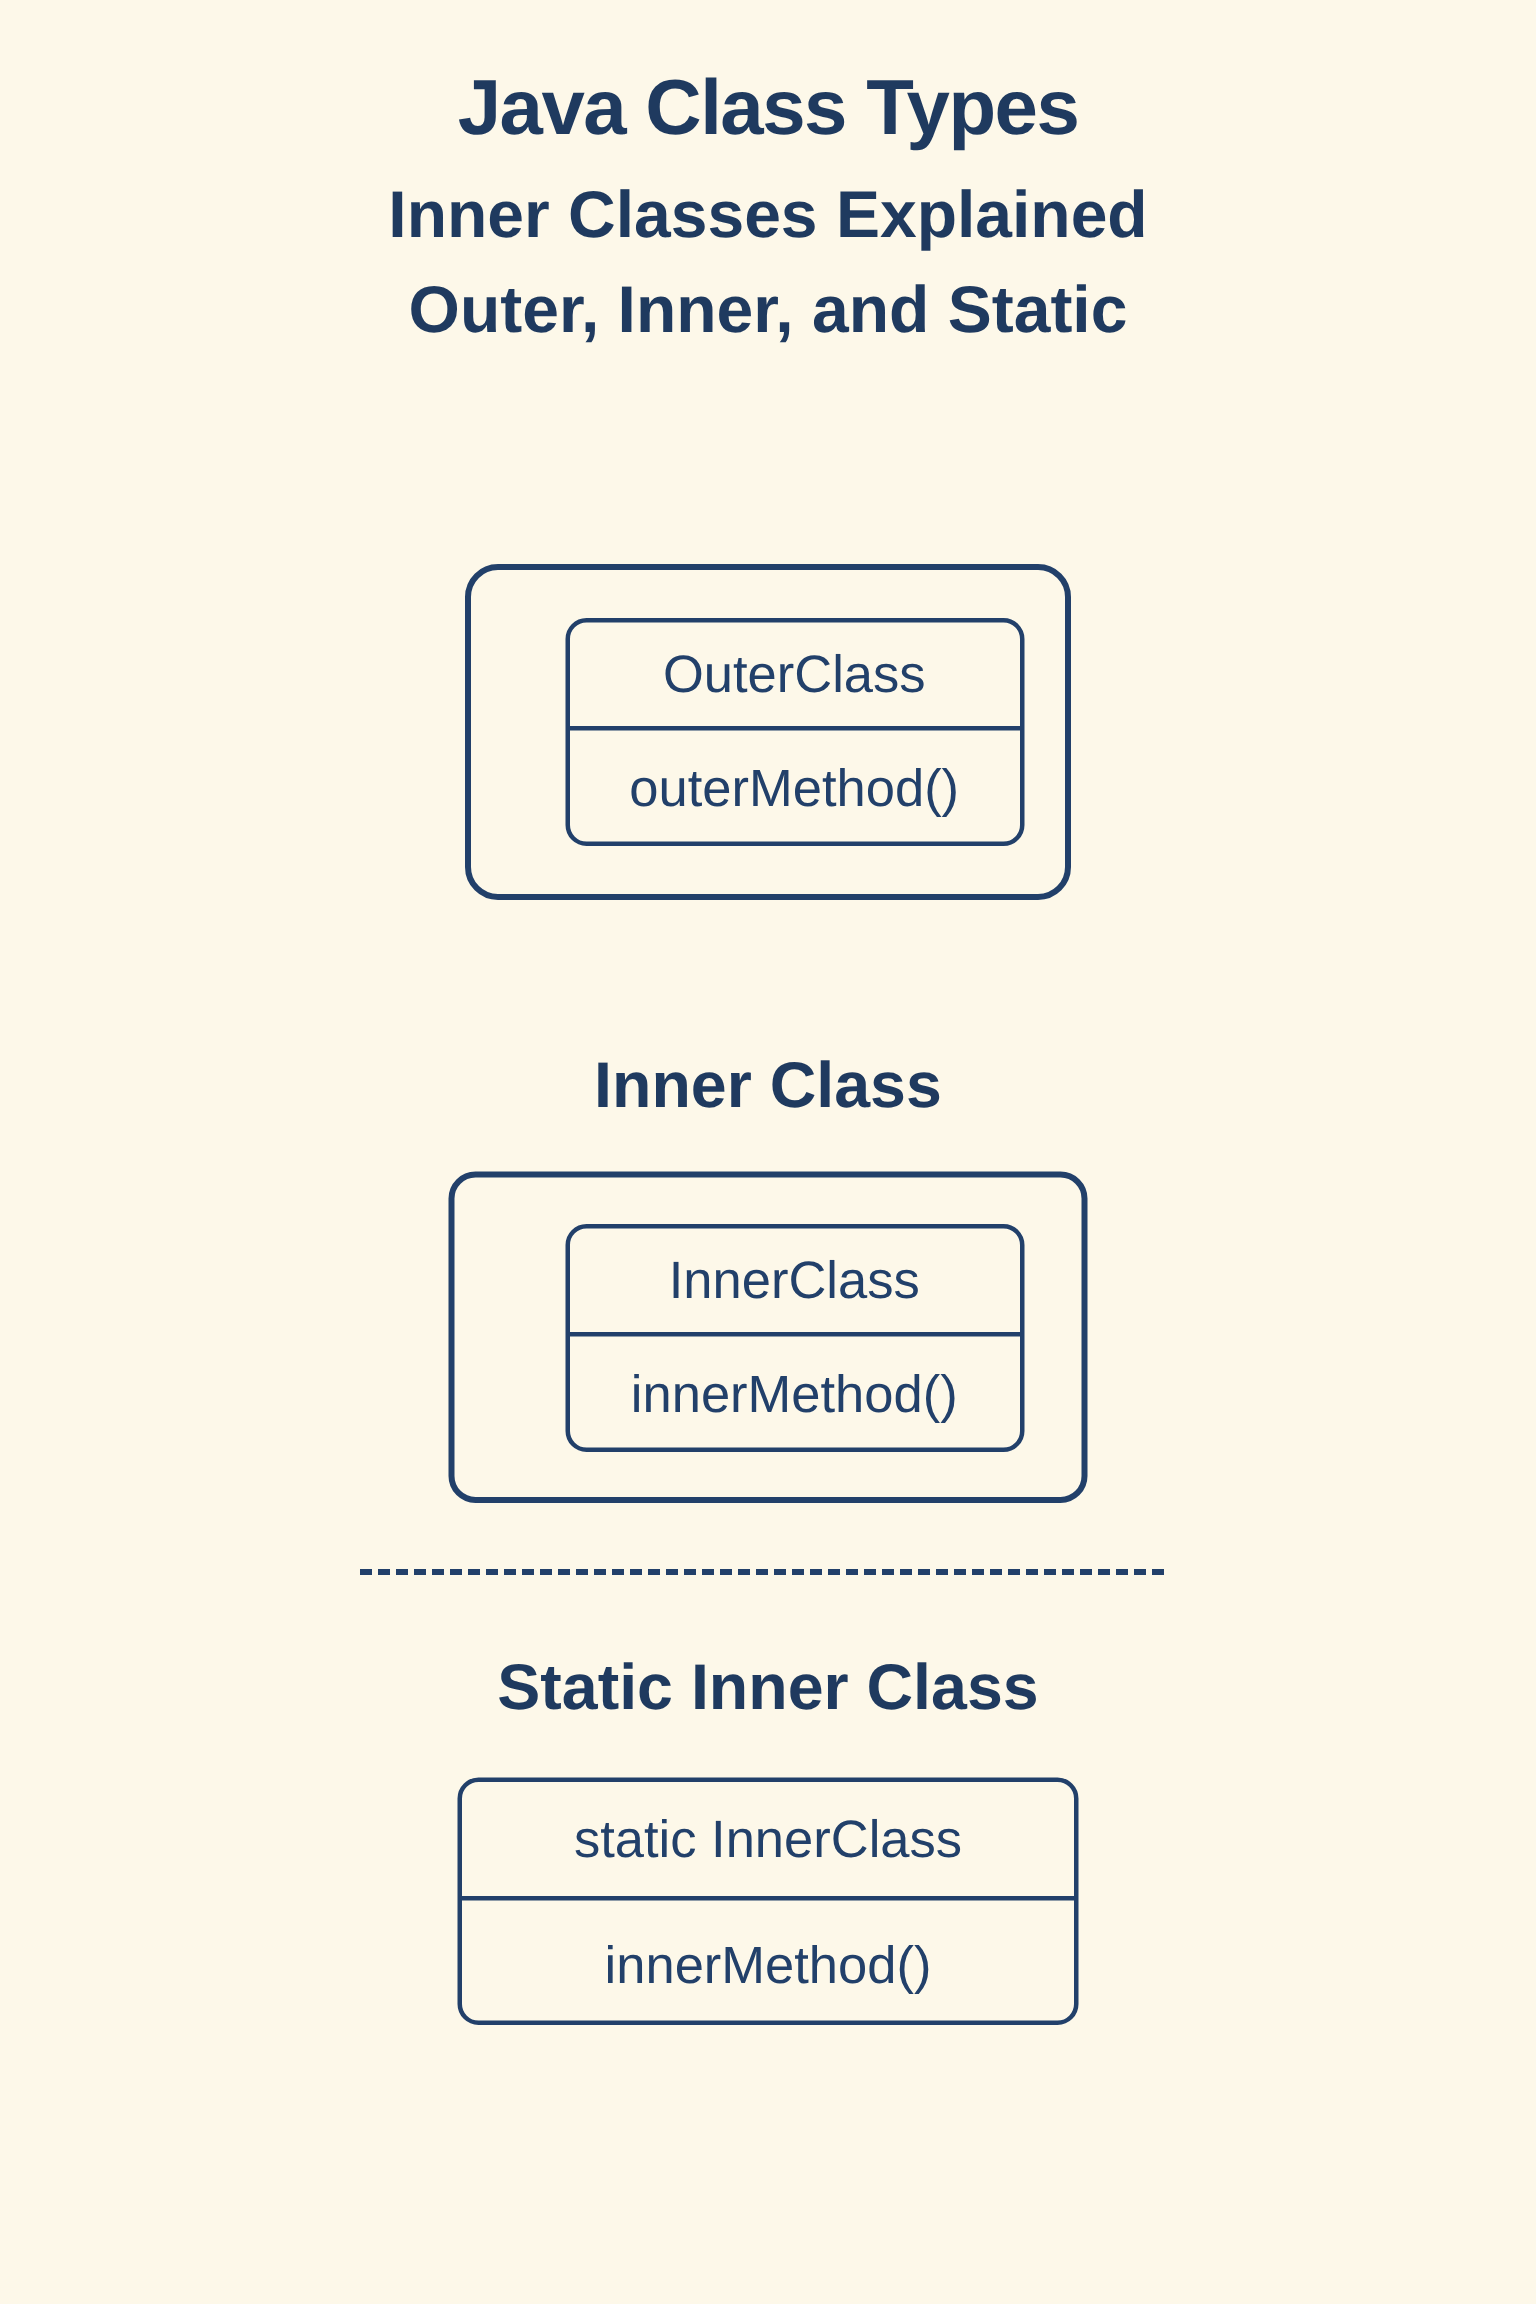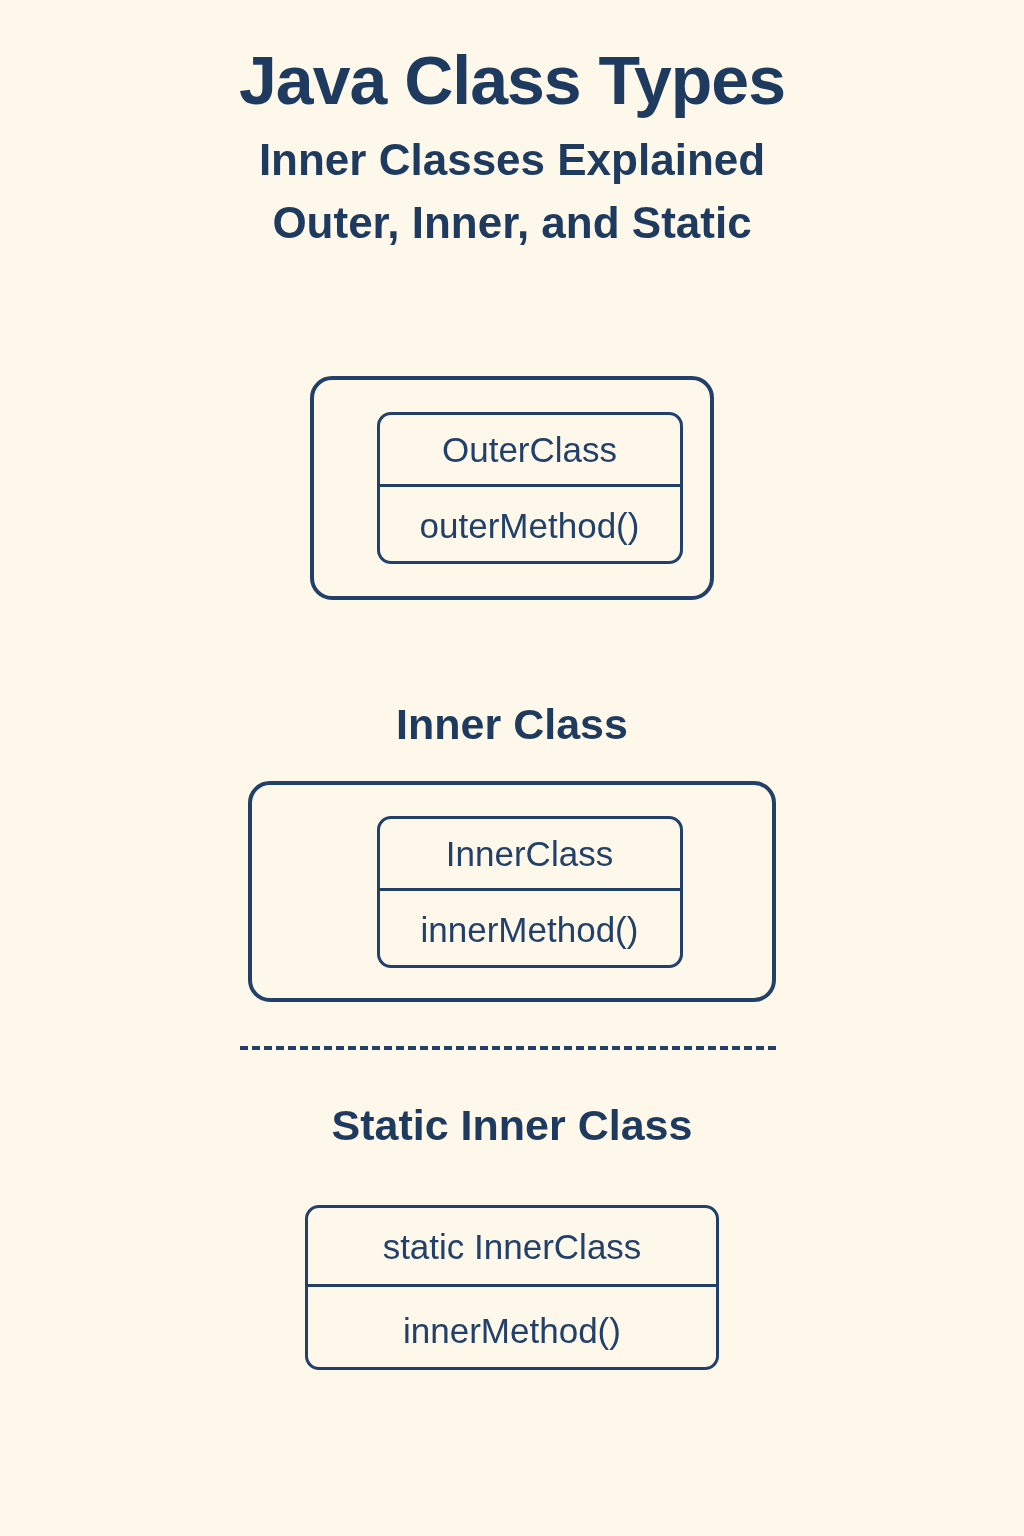--- a/index.html
+++ b/index.html
@@ -24,21 +24,21 @@
     box-sizing: border-box;
   }
 
   
   .header {
     width: 100%;
     text-align: center;
     padding-top: 46px;
   }
   .main-title {
-    font-size: 68px;
+    font-size: 52px;
     font-weight: 700;
     letter-spacing: -1px;
     line-height: 1.0;
     color: #1f3a5f;
     margin: 0;
   }
   .subtitle {
     font-size: 44px;
     font-weight: 700;
     line-height: 1.44;
@@ -115,23 +115,24 @@
   #outer-section .class-card {
     width: 306px;
     height: 152px;
   }
   #outer-section .card-name   { height: 72px; }
   #outer-section .card-method { height: 77px; }
 
   
   #inner-section { position: absolute; top: 703px; left: 0; }
   #inner-section .wrapper-box {
-    width: 528px;
+    width: 426px;
     height: 221px;
     margin-top: 35px;
+    border-radius: 18px;
   }
   #inner-section .class-card {
     width: 306px;
     height: 152px;
   }
   #inner-section .card-name   { height: 72px; }
   #inner-section .card-method { height: 77px; }
 
   
   .divider {
@@ -141,21 +142,21 @@
     width: 536px;
     height: 0;
     border-top: 4px dashed #22406a;
   }
 
   
   #static-section { position: absolute; top: 1104px; left: 0; }
   #static-section .class-card {
     width: 414px;
     height: 165px;
-    margin: 58px auto 0 auto;
+    margin: 38px auto 0 auto;
   }
   #static-section .card-name   { height: 79px; }
   #static-section .card-method { height: 86px; }
 </style>
 </head>
 <body>
 
 <div class="page">
 
   <div class="header">

